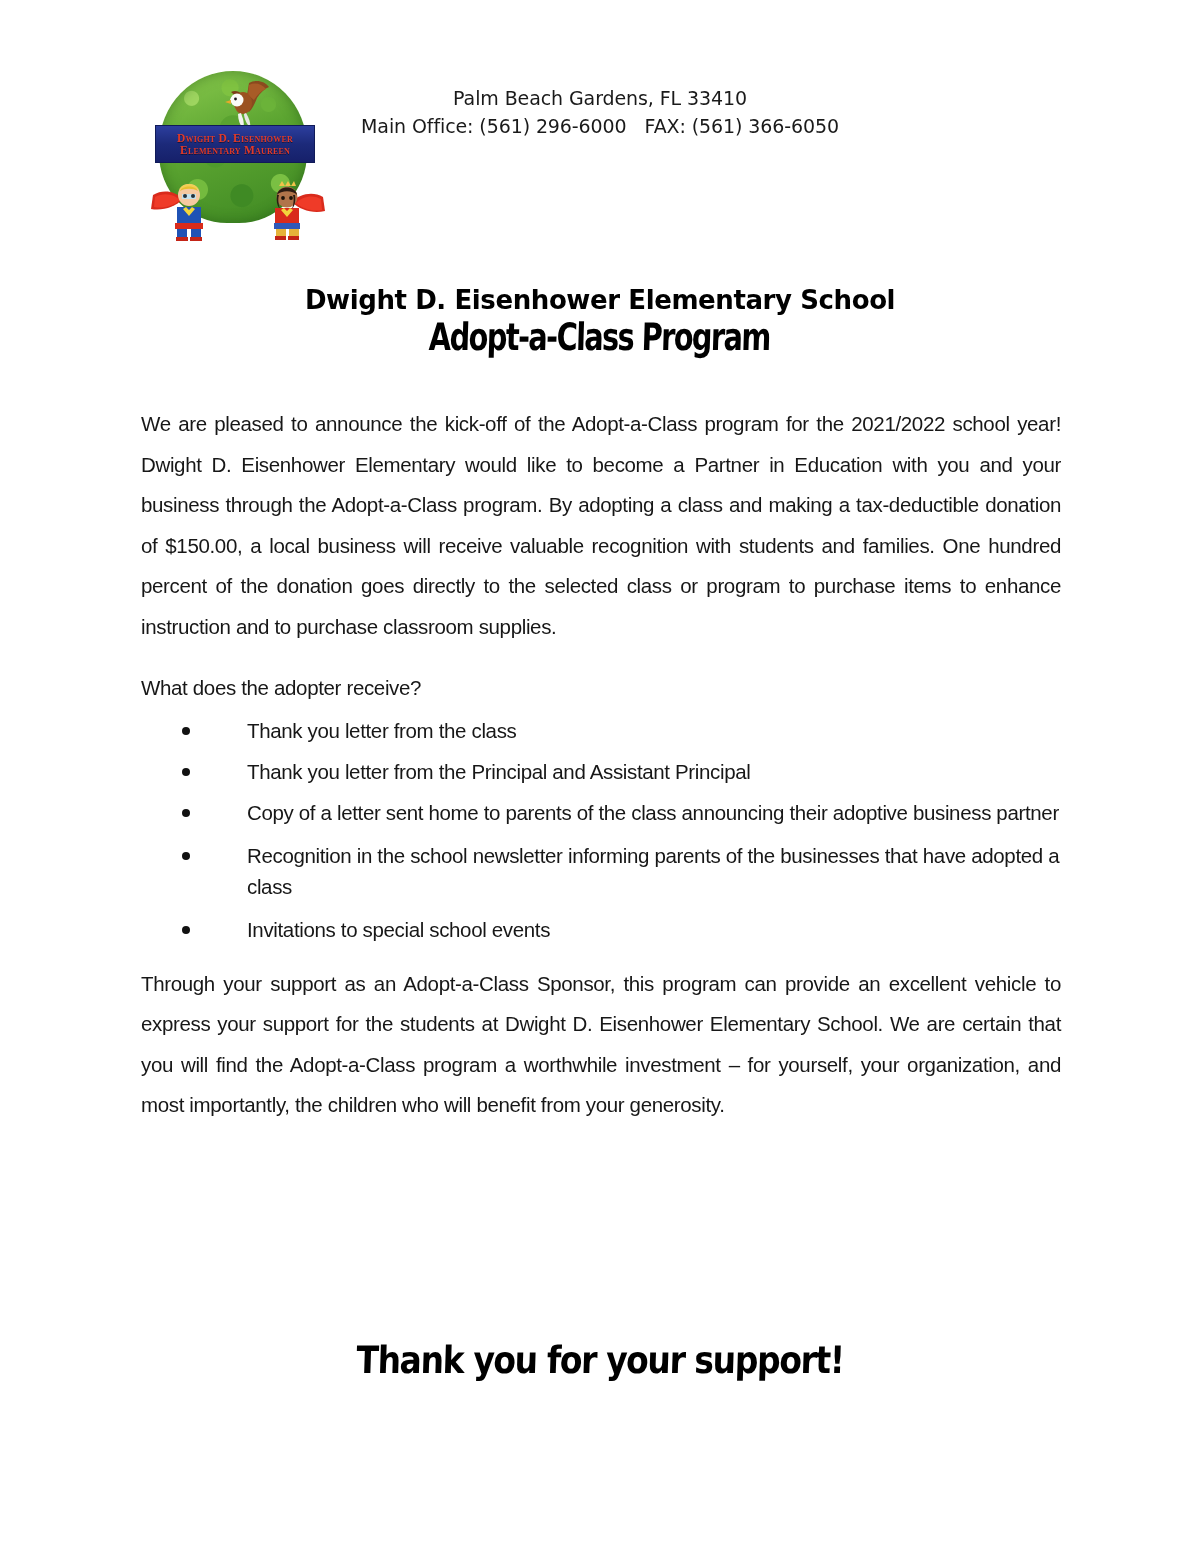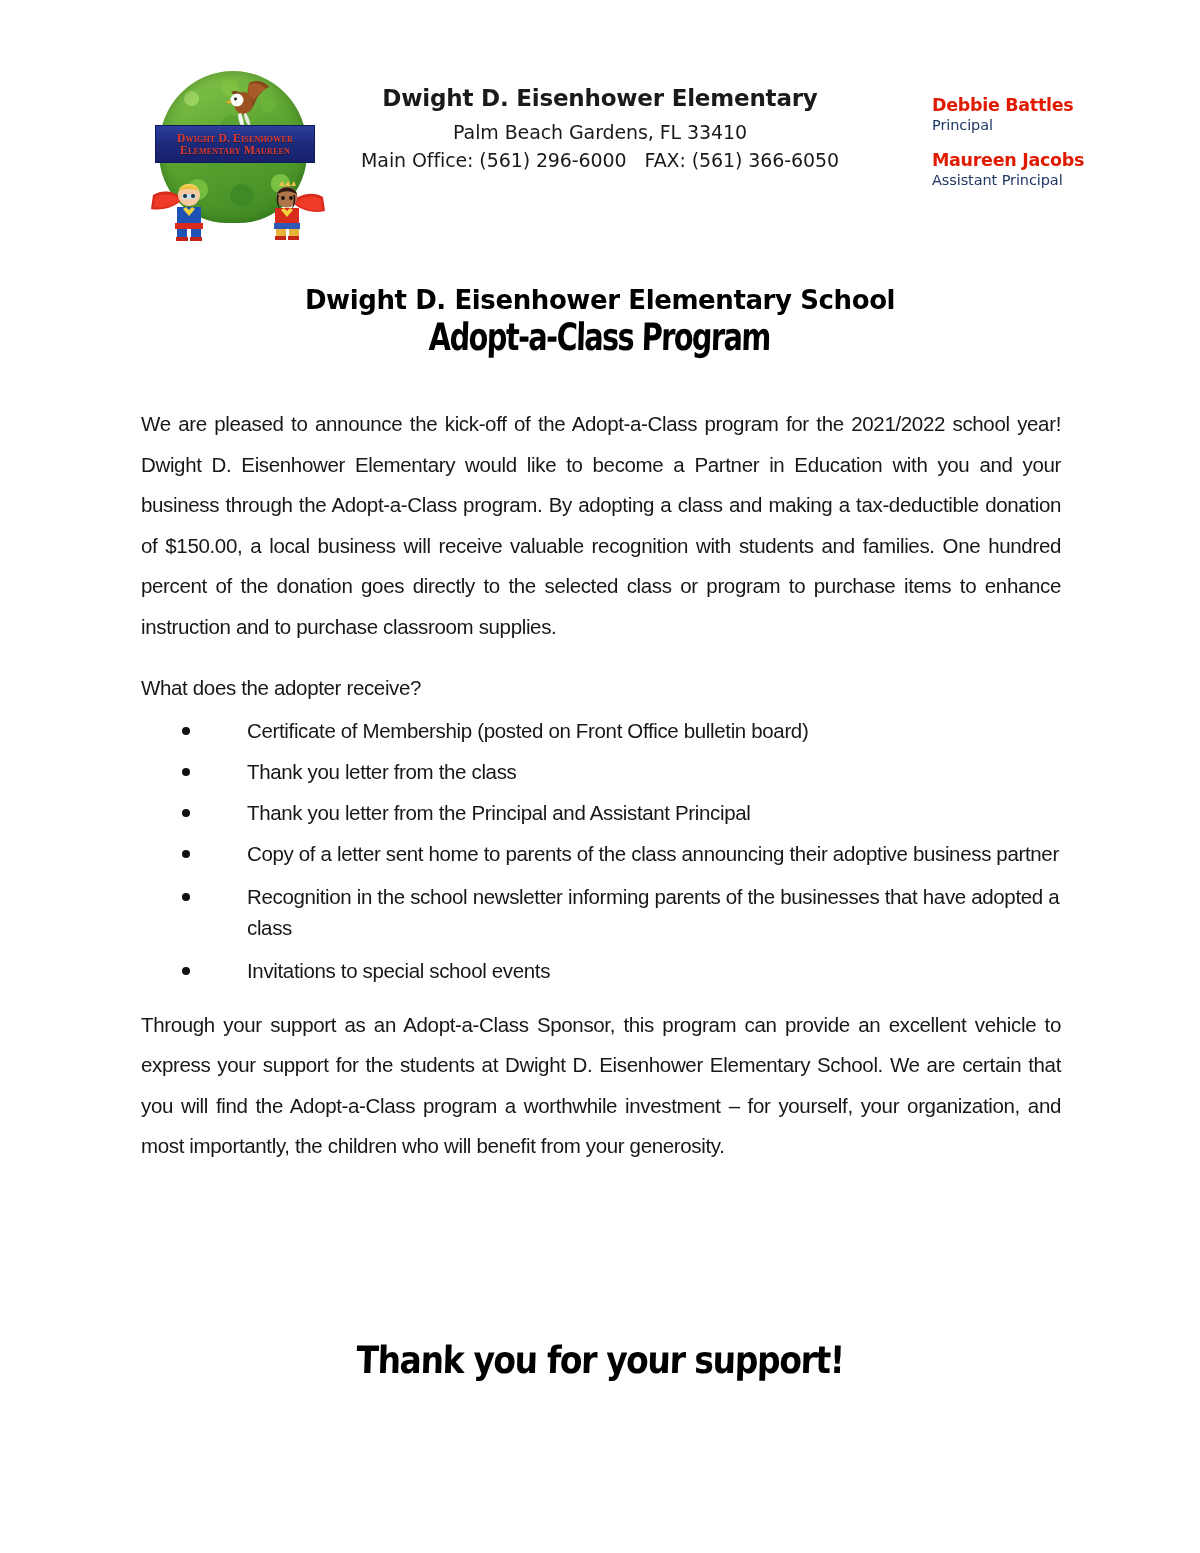--- a/index.html
+++ b/index.html
@@ -313,53 +313,42 @@
         <path d="M16 33 l6 7 l6 -7 l-3 -2 l-3 3 l-3 -3 z" fill="#f2d53c"></path>
         <path d="M11 48 h10 v13 h-10 z" fill="#e6b33a"></path>
         <path d="M24 48 h10 v13 h-10 z" fill="#e6b33a"></path>
         <path d="M9 46 h26 v6 h-26 z" fill="#2f58b8"></path>
         <path d="M10 59 h11 v4 h-11 z" fill="#c42417"></path>
         <path d="M23 59 h11 v4 h-11 z" fill="#c42417"></path>
       </svg>
     </div>
 
     <div class="school-block">
-      <div class="school-name">Dwight D. Eisenhower Elementary</div>
       <div class="school-line">Palm Beach Gardens, FL  33410</div>
       <div class="school-line">
         <span>Main Office: (561) 296-6000</span><span class="gap"></span><span>FAX: (561) 366-6050</span>
       </div>
     </div>
 
-    <div class="admins">
-      <div class="admin-name">Debbie Battles</div>
-      <div class="admin-title">Principal</div>
-      <div class="admin-name">Maureen Jacobs</div>
-      <div class="admin-title">Assistant Principal</div>
-    </div>
   </div>
 
   <div class="doc-title">
     <div class="title-line1">Dwight D. Eisenhower Elementary School</div>
     <div class="title-line2">Adopt-a-Class Program</div>
   </div>
 
   <div class="body-area">
 
     <p class="para">We are pleased to announce the kick-off of the Adopt-a-Class program for the 2021/2022 school year! Dwight D. Eisenhower Elementary would like to become a Partner in Education with you and your business through the Adopt-a-Class program. By adopting a class and making a tax-deductible donation of $150.00, a local business will receive valuable recognition with students and families. One hundred percent of the donation goes directly to the selected class or program to purchase items to enhance instruction and to purchase classroom supplies.</p>
 
     <p class="question">What does the adopter receive?</p>
 
     <ul class="bullets">
       <li>
         <span class="dot"></span>
-        <span>Certificate of Membership (posted on Front Office bulletin board)</span>
-      </li>
-      <li>
-        <span class="dot"></span>
         <span>Thank you letter from the class</span>
       </li>
       <li>
         <span class="dot"></span>
         <span>Thank you letter from the Principal and Assistant Principal</span>
       </li>
       <li class="two-line">
         <span class="dot"></span>
         <span>Copy of a letter sent home to parents of the class announcing their adoptive business partner</span>
       </li>

